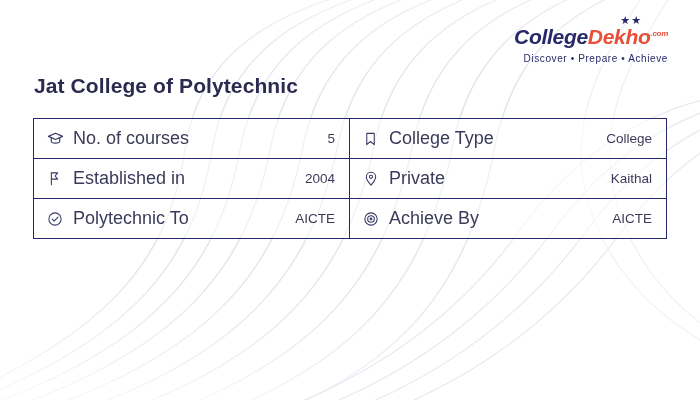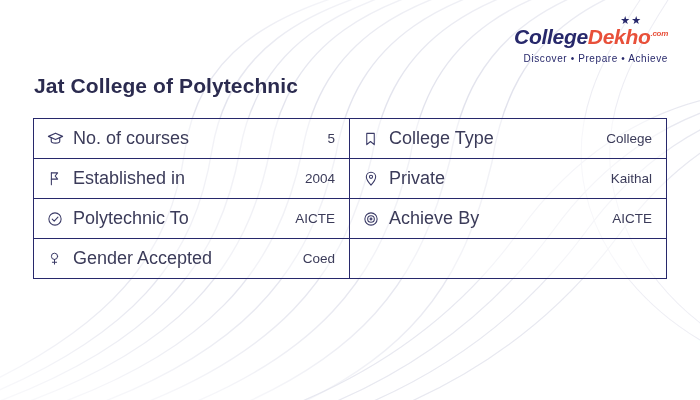--- a/index.html
+++ b/index.html
@@ -252,32 +252,16 @@
                 <circle cx="12" cy="12" r="5"></circle>
                 <circle cx="12" cy="12" r="1.4"></circle>
               </svg>
             </span>
             <span class="cell-label">Achieve By</span>
             <span class="cell-value">AICTE</span>
           </div>
         </td>
       </tr>
 
-      <tr>
-        <td class="col-left">
-          <div class="cell-inner">
-            <span class="cell-icon">
-              <svg width="15" height="17" viewBox="0 0 24 24" fill="none" stroke="#3a3a66" stroke-width="1.6" stroke-linecap="round" stroke-linejoin="round">
-                <circle cx="12" cy="8.5" r="5"></circle>
-                <path d="M12 13.5 L12 21"></path>
-                <path d="M8.6 18 L15.4 18"></path>
-              </svg>
-            </span>
-            <span class="cell-label">Gender Accepted</span>
-            <span class="cell-value">Coed</span>
-          </div>
-        </td>
-        <td class="col-right blank-no-border"></td>
-      </tr>
     </tbody>
   </table>
 
 </div>
 
 </body></html>

